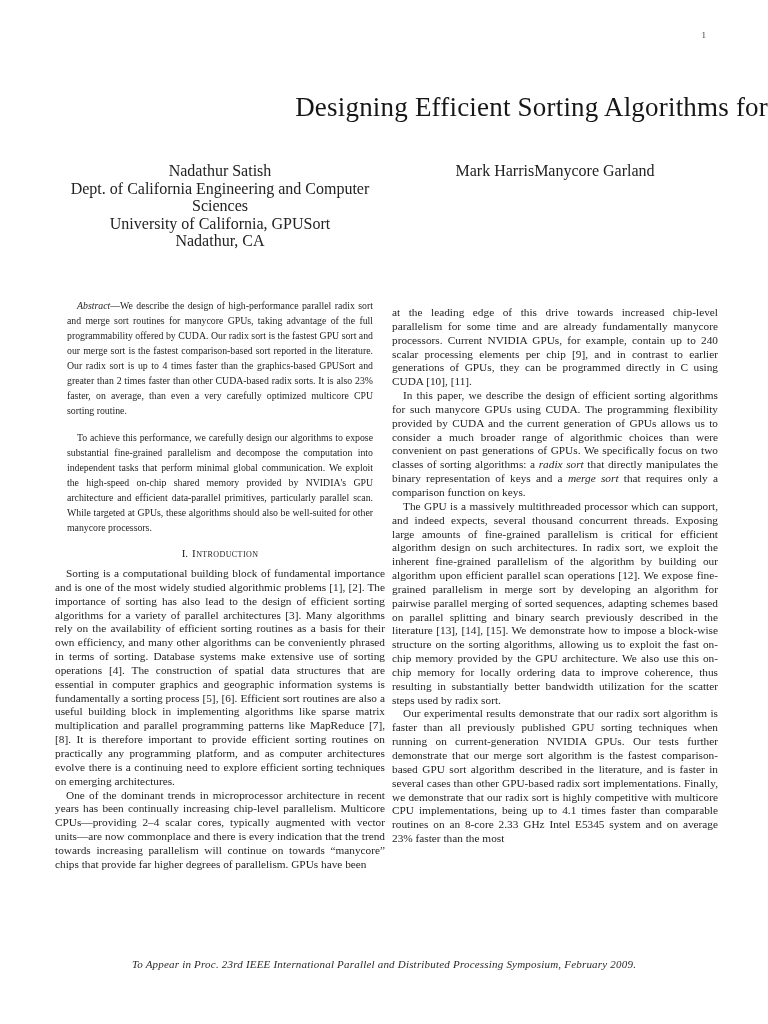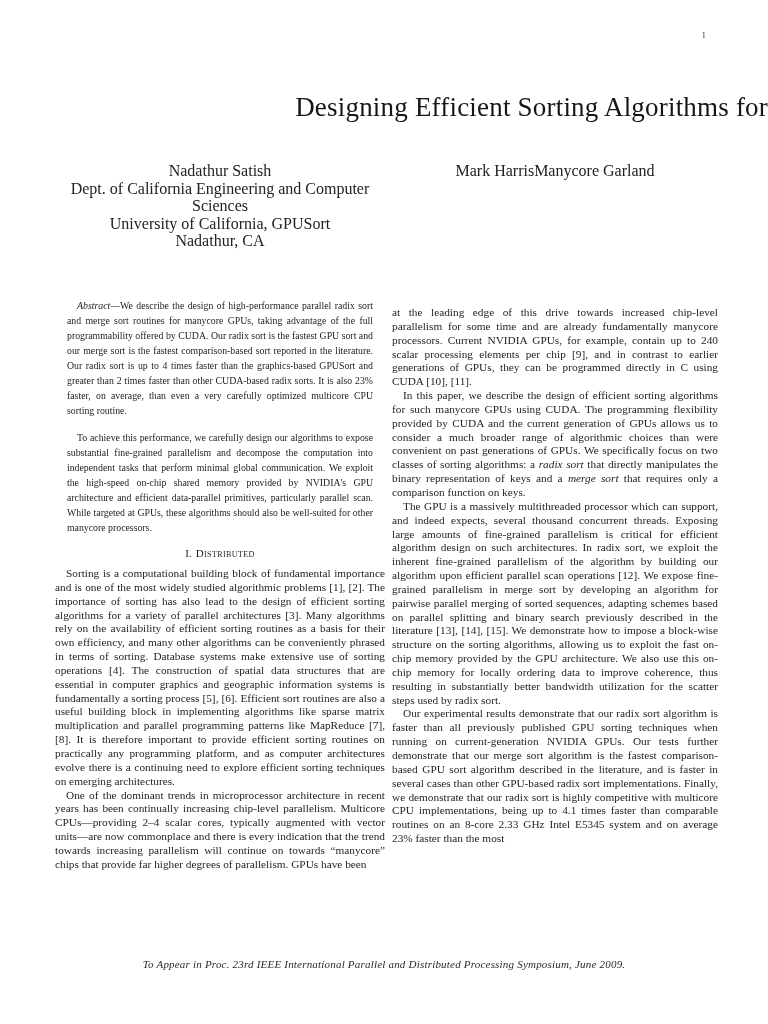--- a/index.html
+++ b/index.html
@@ -91,33 +91,33 @@
     </div>
   </div>
 
   <div class="col left">
     <div class="abstract">
         <p><i>Abstract</i>—We describe the design of high-performance parallel radix sort and merge sort routines for manycore GPUs, taking advantage of the full programmability offered by CUDA. Our radix sort is the fastest GPU sort and our merge sort is the fastest comparison-based sort reported in the literature. Our radix sort is up to 4 times faster than the graphics-based GPUSort and greater than 2 times faster than other CUDA-based radix sorts. It is also 23% faster, on average, than even a very carefully optimized multicore CPU sorting routine.</p>
         <p>To achieve this performance, we carefully design our algorithms to expose substantial fine-grained parallelism and decompose the computation into independent tasks that perform minimal global communication. We exploit the high-speed on-chip shared memory provided by NVIDIA's GPU architecture and efficient data-parallel primitives, particularly parallel scan. While targeted at GPUs, these algorithms should also be well-suited for other manycore processors.</p>
       </div>
 
     <div class="section-heading">
-      <span>I.</span><span class="sc">Distributed</span>
+      <span>I.</span><span class="sc">Introduction</span>
     </div>
 
     <div class="bodytext">
         <p>Sorting is a computational building block of fundamental importance and is one of the most widely studied algorithmic problems [1], [2]. The importance of sorting has also lead to the design of efficient sorting algorithms for a variety of parallel architectures [3]. Many algorithms rely on the availability of efficient sorting routines as a basis for their own efficiency, and many other algorithms can be conveniently phrased in terms of sorting. Database systems make extensive use of sorting operations [4]. The construction of spatial data structures that are essential in computer graphics and geographic information systems is fundamentally a sorting process [5], [6]. Efficient sort routines are also a useful building block in implementing algorithms like sparse matrix multiplication and parallel programming patterns like MapReduce [7], [8]. It is therefore important to provide efficient sorting routines on practically any programming platform, and as computer architectures evolve there is a continuing need to explore efficient sorting techniques on emerging architectures.</p>
         <p>One of the dominant trends in microprocessor architecture in recent years has been continually increasing chip-level parallelism. Multicore CPUs—providing 2–4 scalar cores, typically augmented with vector units—are now commonplace and there is every indication that the trend towards increasing parallelism will continue on towards “manycore” chips that provide far higher degrees of parallelism. GPUs have been</p>
       </div>
   </div>
 
   <div class="col right">
     <div class="bodytext">
         <p class="noindent">at the leading edge of this drive towards increased chip-level parallelism for some time and are already fundamentally manycore processors. Current NVIDIA GPUs, for example, contain up to 240 scalar processing elements per chip [9], and in contrast to earlier generations of GPUs, they can be programmed directly in C using CUDA [10], [11].</p>
         <p>In this paper, we describe the design of efficient sorting algorithms for such manycore GPUs using CUDA. The programming flexibility provided by CUDA and the current generation of GPUs allows us to consider a much broader range of algorithmic choices than were convenient on past generations of GPUs. We specifically focus on two classes of sorting algorithms: a <i>radix sort</i> that directly manipulates the binary representation of keys and a <i>merge sort</i> that requires only a comparison function on keys.</p>
         <p>The GPU is a massively multithreaded processor which can support, and indeed expects, several thousand concurrent threads. Exposing large amounts of fine-grained parallelism is critical for efficient algorithm design on such architectures. In radix sort, we exploit the inherent fine-grained parallelism of the algorithm by building our algorithm upon efficient parallel scan operations [12]. We expose fine-grained parallelism in merge sort by developing an algorithm for pairwise parallel merging of sorted sequences, adapting schemes based on parallel splitting and binary search previously described in the literature [13], [14], [15]. We demonstrate how to impose a block-wise structure on the sorting algorithms, allowing us to exploit the fast on-chip memory provided by the GPU architecture. We also use this on-chip memory for locally ordering data to improve coherence, thus resulting in substantially better bandwidth utilization for the scatter steps used by radix sort.</p>
         <p>Our experimental results demonstrate that our radix sort algorithm is faster than all previously published GPU sorting techniques when running on current-generation NVIDIA GPUs. Our tests further demonstrate that our merge sort algorithm is the fastest comparison-based GPU sort algorithm described in the literature, and is faster in several cases than other GPU-based radix sort implementations. Finally, we demonstrate that our radix sort is highly competitive with multicore CPU implementations, being up to 4.1 times faster than comparable routines on an 8-core 2.33 GHz Intel E5345 system and on average 23% faster than the most</p>
       </div>
   </div>
 
-  <div class="footer">To Appear in Proc. 23rd IEEE International Parallel and Distributed Processing Symposium, June 2009.</div>
+  <div class="footer">To Appear in Proc. 23rd IEEE International Parallel and Distributed Processing Symposium, February 2009.</div>
 
 </div>
 
 </body></html>

